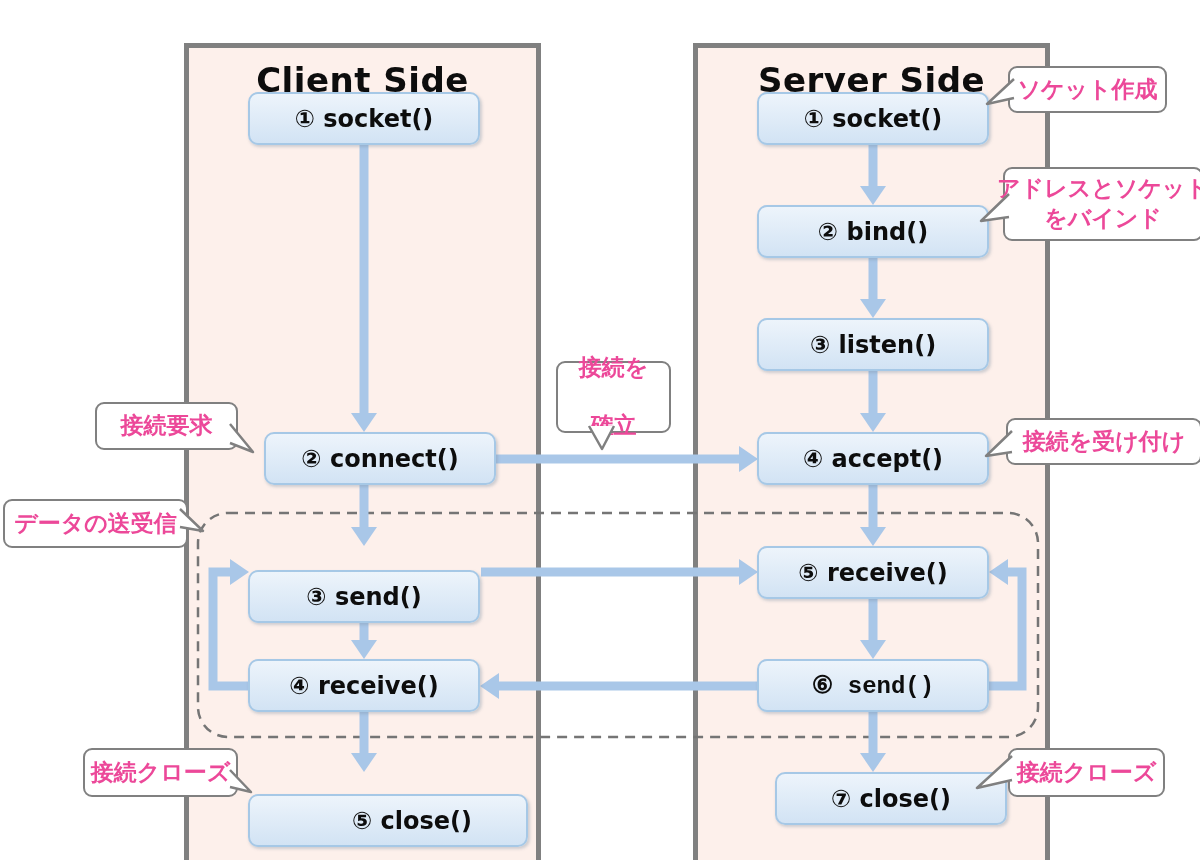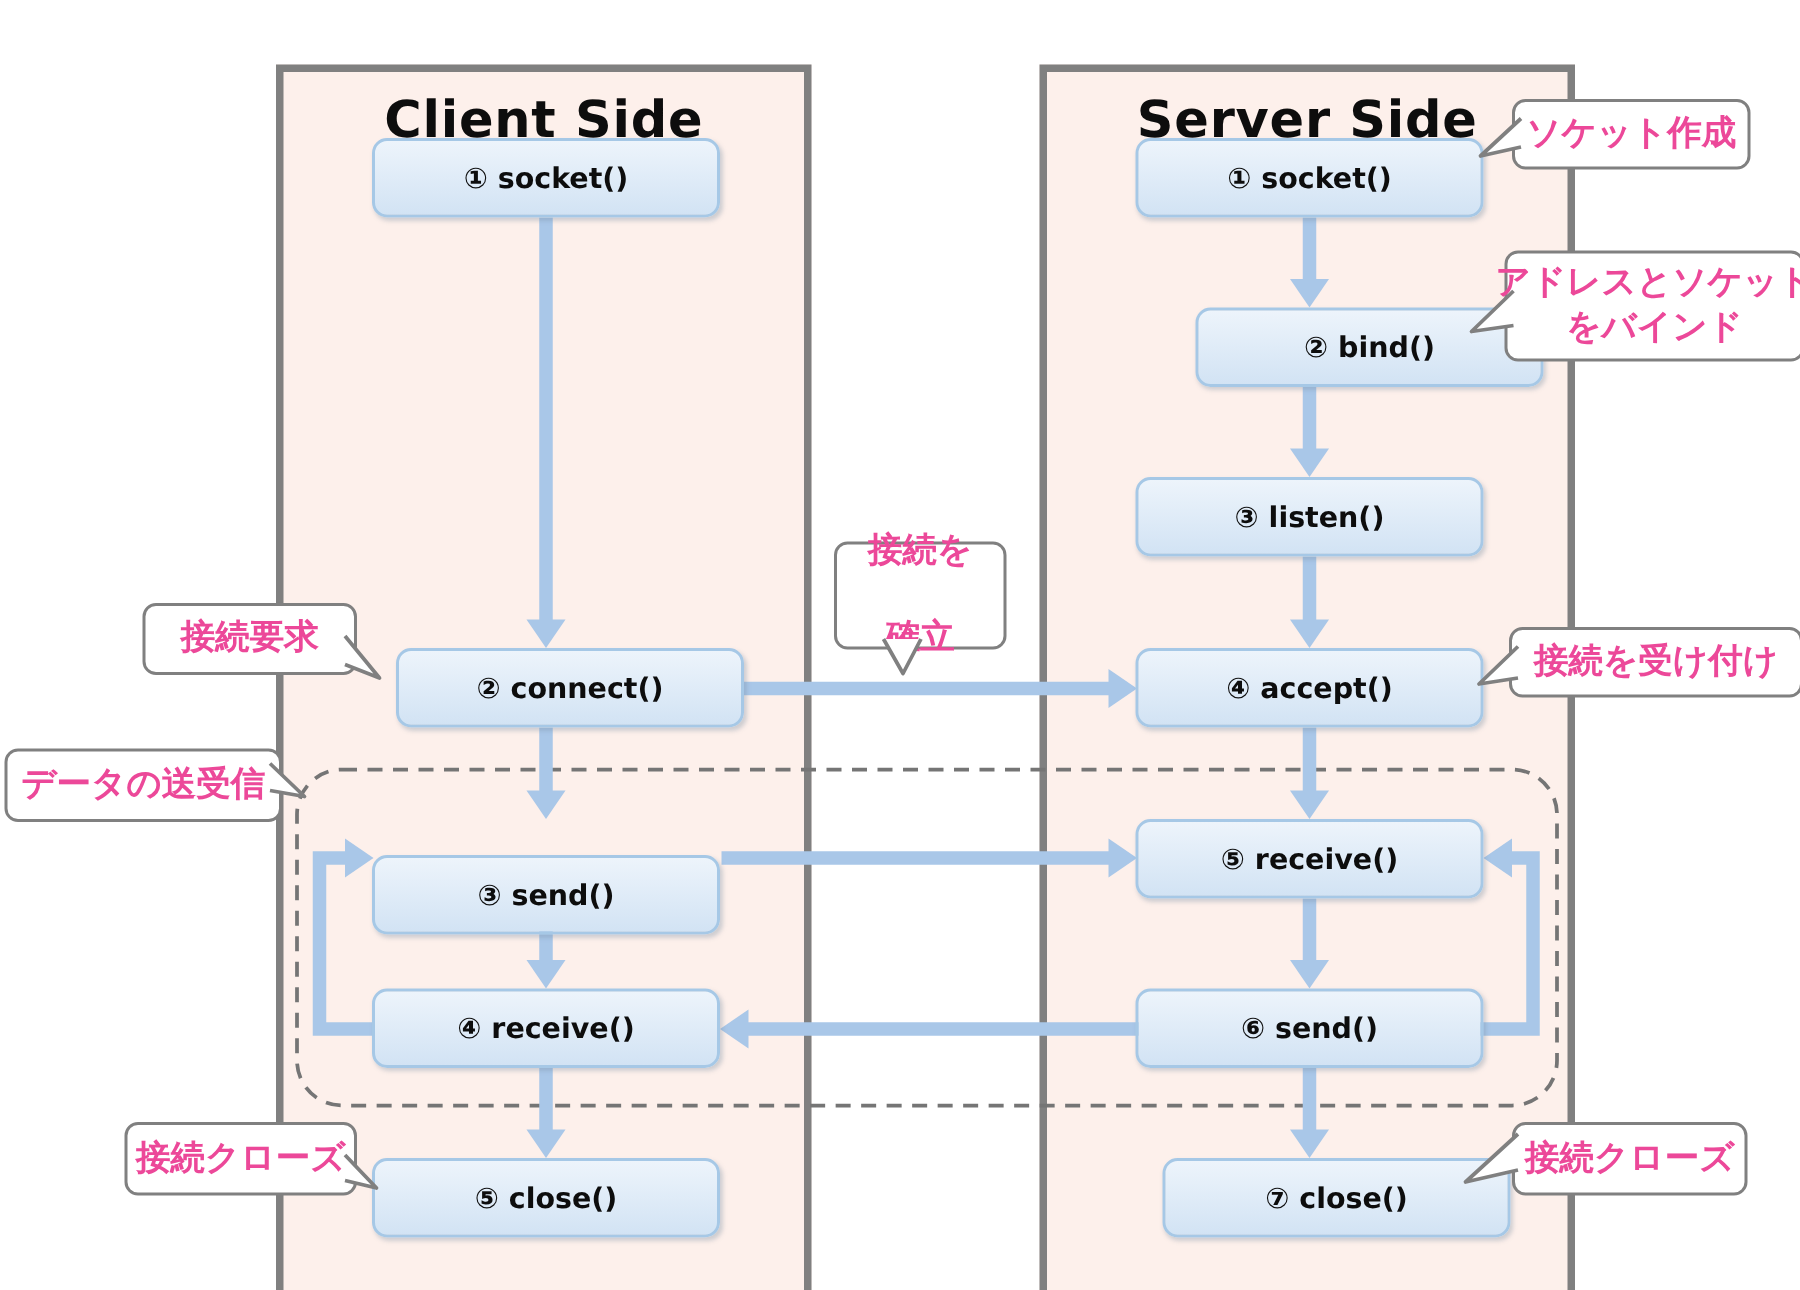--- a/index.html
+++ b/index.html
@@ -16,46 +16,46 @@
   .panel-title {
     text-align:center; margin-top:12px; font-size:34px; font-weight:bold;
     color:#0d0d0d; letter-spacing:0.5px;
   }
   .step {
     position:absolute; width:228px; height:49px;
     border:2px solid #a6c8e6; border-radius:10px;
     background:linear-gradient(180deg,#edf4fb 0%,#d2e3f4 100%);
     box-shadow:1.5px 2px 3px rgba(120,140,160,0.35);
     display:flex; align-items:center; justify-content:center;
-    font-size:19px; font-weight:bold; color:#0d0d0d; z-index:20;
+    font-size:24px; font-weight:bold; color:#0d0d0d; z-index:20;
     white-space:nowrap;
   }
   .layer { position:absolute; left:0; top:0; pointer-events:none; }
   #layer-arrows { z-index:10; }
   #layer-tails  { z-index:40; }
   .callout {
     position:absolute; background:#ffffff; border:2.5px solid #808080;
     border-radius:9px; display:flex; flex-direction:column;
     align-items:center; justify-content:center;
     font-size:23px; color:#ec4899; line-height:1.3; z-index:30;
     white-space:nowrap;
     font-weight:bold;
   }
   
   #c-socket  { left:248px; top:92px;  }
   #c-connect { left:264px; top:432px; }
   #c-send    { left:248px; top:570px; }
   #c-receive { left:248px; top:659px; }
-  #c-close   { left:248px; top:772px; }
+  #c-close   { left:248px; top:794px;padding-left:48px; }
   #s-socket  { left:757px; top:92px;  }
-  #s-bind    { left:797px; top:205px; }
+  #s-bind    { left:757px; top:205px; }
   #s-listen  { left:757px; top:318px; }
   #s-accept  { left:757px; top:432px; }
   #s-receive { left:757px; top:546px; }
-  #s-send    { left:757px; top:659px; }
+  #s-send    { left:757px; top:659px;font-family:Liberation Mono, monospace; }
   #s-close   { left:775px; top:772px; }
   
   #co-socket-create { left:1008px; top:66px;  width:155px; height:43px; }
   #co-bind          { left:1003px; top:167px; width:196px; height:70px; }
   #co-accept        { left:1006px; top:418px; width:192px; height:43px; }
   #co-server-close  { left:1008px; top:748px; width:153px; height:45px; }
   #co-connect-req   { left:95px;   top:402px; width:139px; height:44px; }
   #co-client-close  { left:83px;   top:748px; width:151px; height:45px; }
   #co-data-exchange { left:3px;    top:499px; width:181px; height:45px; }
   #co-establish     { left:556px;  top:361px; width:111px; height:68px;gap:28px; }

